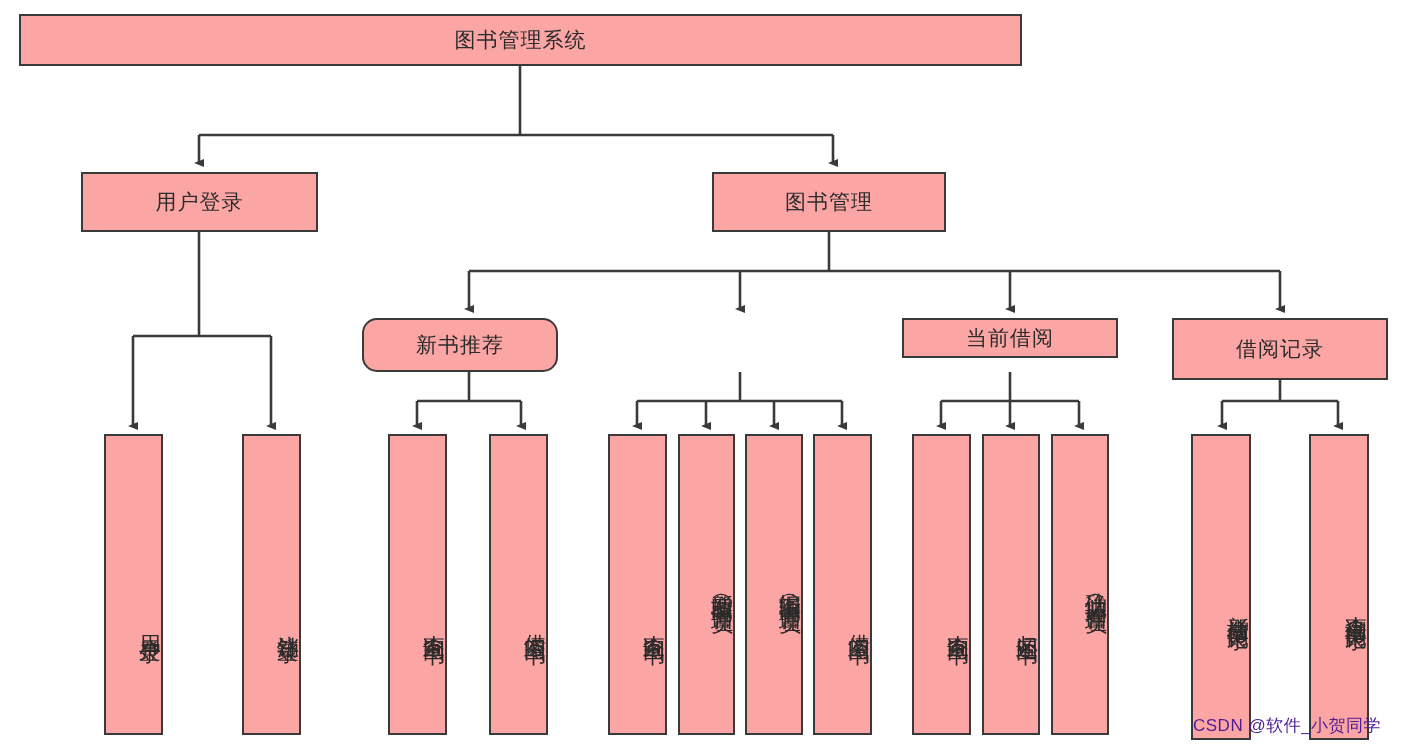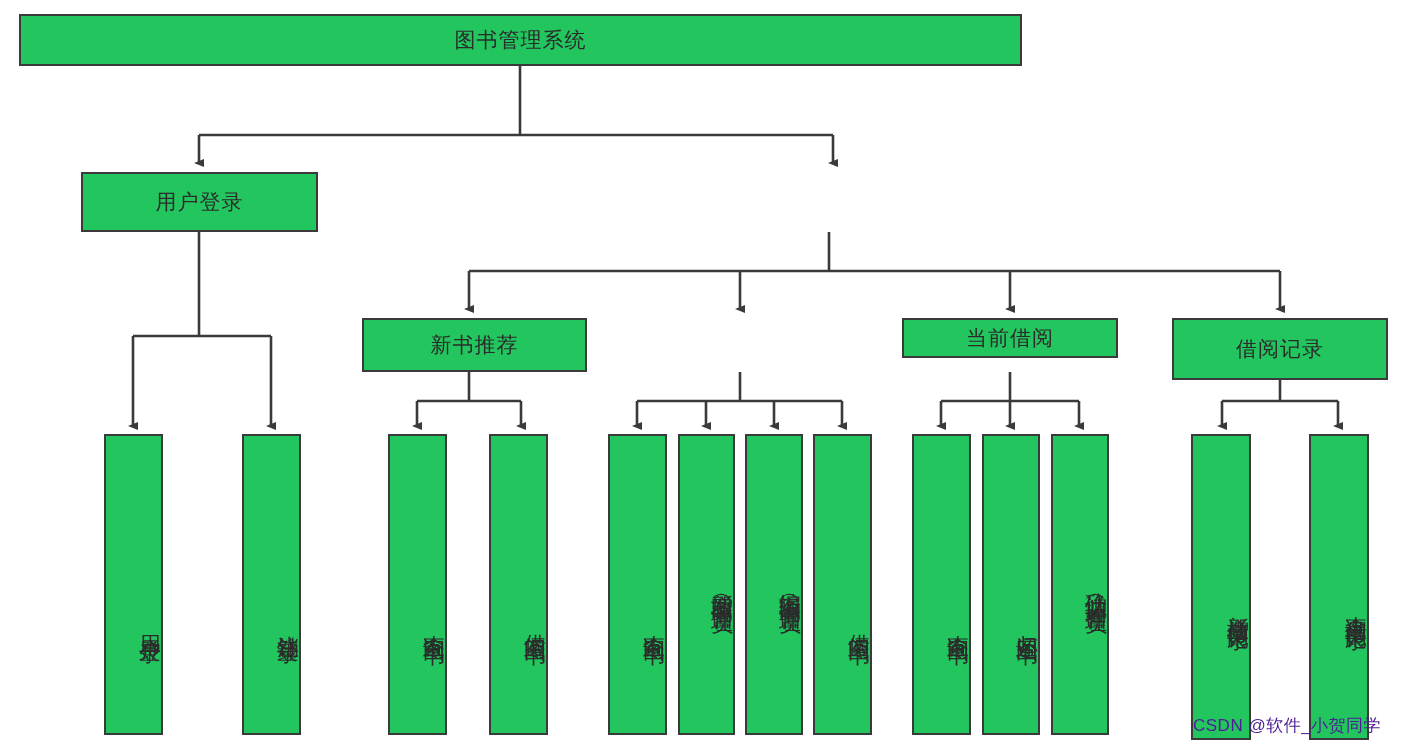--- a/index.html
+++ b/index.html
@@ -21,21 +21,21 @@
     position: absolute;
     left: 0;
     top: 0;
     width: 1405px;
     height: 747px;
     pointer-events: none;
   }
   .node {
     position: absolute;
     box-sizing: border-box;
-    background: #22c55e;
+    background: #fca5a5;
     border: 2px solid #3a3a3a;
     display: flex;
     align-items: center;
     justify-content: center;
     color: #2b2b2b;
   }
   .node.h {
     font-size: 21px;
     letter-spacing: 1px;
   }
@@ -120,22 +120,25 @@
   </svg>
 
   <div class="node h" style="left:19px; top:14px; width:1003px; height:52px;">
     <span>图书管理系统</span>
   </div>
 
   <div class="node h" style="left:81px; top:172px; width:237px; height:60px;">
     <span>用户登录</span>
   </div>
 
-
-  <div class="node h" style="left:362px; top:318px; width:225px; height:54px;">
+  <div class="node h" style="left:712px; top:172px; width:234px; height:60px;">
+    <span>图书管理</span>
+  </div>
+
+  <div class="node h" style="left:362px; top:318px; width:196px; height:54px;border-radius:15px;">
     <span>新书推荐</span>
   </div>
 
 
   <div class="node h" style="left:902px; top:318px; width:216px; height:40px;">
     <span>当前借阅</span>
   </div>
 
   <div class="node h" style="left:1172px; top:318px; width:216px; height:62px;">
     <span>借阅记录</span>

